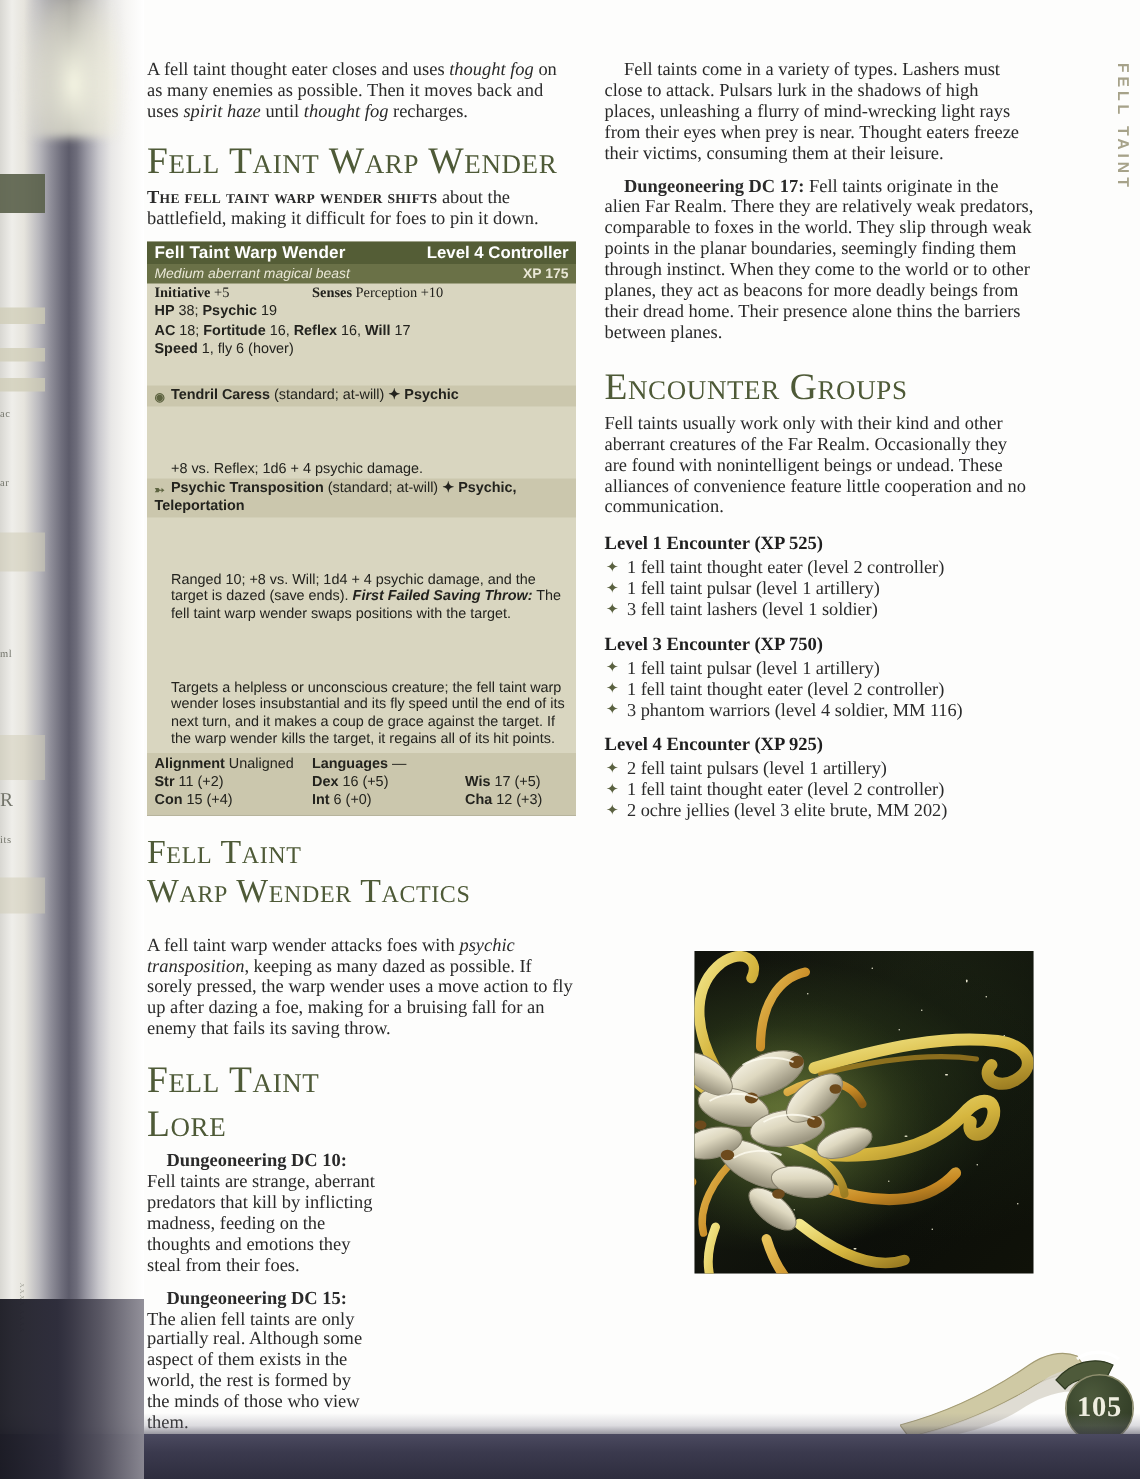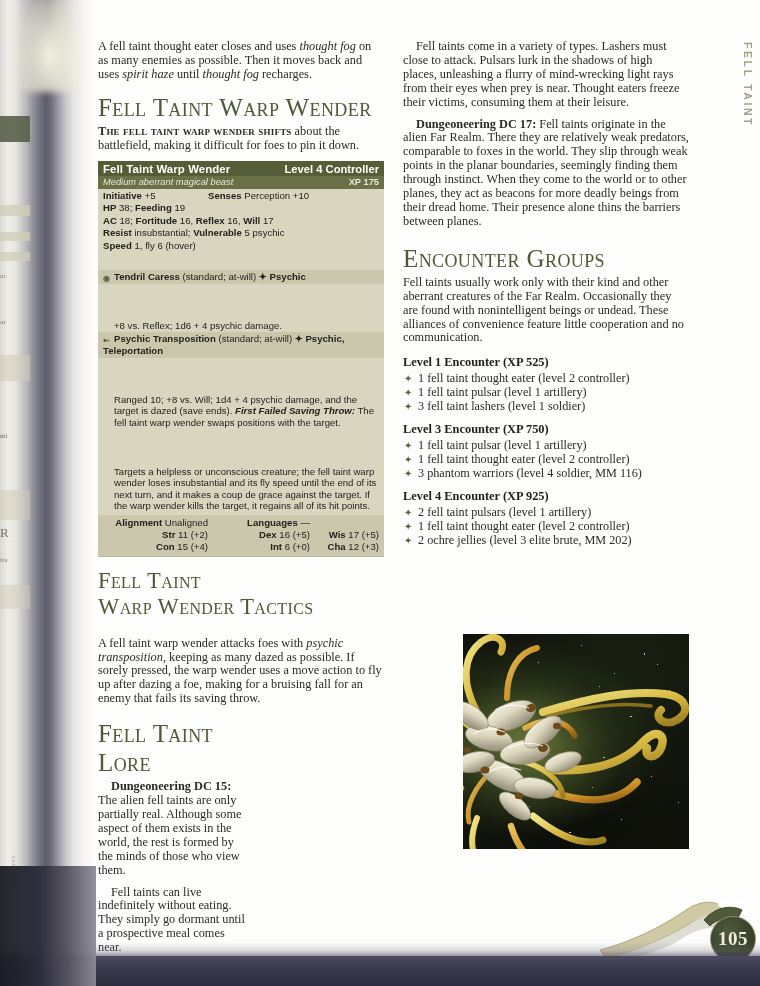--- a/index.html
+++ b/index.html
@@ -96,36 +96,36 @@
   }
   .sb-head .nm{font-size:11.4px;font-weight:700;letter-spacing:.1px;}
   .sb-head .lv{font-size:11.2px;font-weight:700;}
   .sb-sub{
     background:#6a7147;color:#e9e7d6;padding:1px 5px 2px 5px;
     display:flex;justify-content:space-between;align-items:baseline;
   }
   .sb-sub .ty{font-size:9.3px;font-style:italic;}
   .sb-sub .xp{font-size:9.3px;font-weight:700;}
   .sb-line{padding:1px 5px 0 5px;font-size:9.6px;line-height:11.6px;}
-  .sb-line.two{display:flex;}
+  .sb-line.two{display:flex;font-family:Liberation Serif, serif;}
   .sb-line.two .a{width:105px;}
   .sb-line b{font-weight:700;}
   .sb-power{
     background:#cbc7ad;padding:1px 5px 1px 5px;font-size:9.6px;
     line-height:11.8px;font-weight:700;
   }
   .sb-power .norm{font-weight:400;margin-top:24px;}
   .sb-power .kw{font-weight:700;}
   .sb-power .ic{
     display:inline-block;width:8px;height:8px;margin-right:3px;
     vertical-align:-1px;color:#5d6340;font-size:8px;line-height:8px;
   }
   .sb-desc{padding:0 5px 1px 16px;font-size:9.6px;line-height:11.6px;margin-top:36px;}
   .sb-desc .it{font-style:italic;font-weight:700;}
-  .sb-stats{background:#cbc7ad;padding:2px 5px 3px 5px;font-size:9.6px;line-height:12px;text-align:right;}
+  .sb-stats{background:#cbc7ad;padding:2px 5px 3px 5px;font-size:9.6px;line-height:12px;}
   .sb-stats .row{display:flex;}
   .sb-stats .row .c1{width:105px;}
   .sb-stats .row .c2{width:102px;}
   .sb-stats .row .c3{flex:1;}
   .sb-stats b{font-weight:700;}
 
   
   .enc-h{font-size:12.4px;font-weight:700;color:#1f1f1f;margin:9px 0 1px 0;}
   ul.enc{list-style:none;margin:0 0 0 0;padding:0;}
   ul.enc li{
@@ -203,23 +203,22 @@
         </div>
         <div class="sb-sub">
           <span class="ty">Medium aberrant magical beast</span>
           <span class="xp">XP 175</span>
         </div>
 
         <div class="sb-line two">
           <span class="a"><b>Initiative</b> <span>+5</span></span>
           <span><b>Senses</b> <span>Perception +10</span></span>
         </div>
-        <div class="sb-line"><b>HP</b> <span>38;</span> <b>Feeding</b> <span>19</span></div>
+        <div class="sb-line"><b>HP</b> <span>38;</span> <b>Psychic</b> <span>19</span></div>
         <div class="sb-line"><b>AC</b> <span>18;</span> <b>Fortitude</b> <span>16,</span> <b>Reflex</b> <span>16,</span> <b>Will</b> <span>17</span></div>
-        <div class="sb-line"><b>Resist</b> <span>insubstantial;</span> <b>Vulnerable</b> <span>5 psychic</span></div>
         <div class="sb-line" style="padding-bottom:18px;"><b>Speed</b> <span>1, fly 6 (hover)</span></div>
 
         <div class="sb-power"><span class="ic">◉</span><span>Tendril Caress</span><span class="norm"> (standard; at-will) </span><span class="kw">✦ Psychic</span></div>
         <div class="sb-desc">+8 vs. Reflex; 1d6 + 4 psychic damage.</div>
 
         <div class="sb-power"><span class="ic">➳</span><span>Psychic Transposition</span><span class="norm"> (standard; at-will) </span><span class="kw">✦ Psychic, Teleportation</span></div>
         <div class="sb-desc"><span>Ranged 10; +8 vs. Will; 1d4 + 4 psychic damage, and the target is dazed (save ends). </span><span class="it">First Failed Saving Throw:</span><span> The fell taint warp wender swaps positions with the target.</span></div>
 
         <div class="sb-desc" style="padding-bottom:3px;">Targets a helpless or unconscious creature; the fell taint warp wender loses insubstantial and its fly speed until the end of its next turn, and it makes a coup de grace against the target. If the warp wender kills the target, it regains all of its hit points.</div>
 
@@ -242,20 +241,21 @@
       </div>
 
       <h1 class="sec">Fell Taint</h1>
       <h1 class="sec" style="margin-bottom:17px;">Warp Wender Tactics</h1>
       <p class="body" style="margin-bottom:14px;"><span>A fell taint warp wender attacks foes with </span><span class="it">psychic transposition</span><span>, keeping as many dazed as possible. If sorely pressed, the warp wender uses a move action to fly up after dazing a foe, making for a bruising fall for an enemy that fails its saving throw.</span></p>
 
       <h1 class="sec" style="font-size:25px;">Fell Taint</h1>
       <h1 class="sec" style="font-size:25px;margin-bottom:4px;">Lore</h1>
 
       <div style="width:152px;">
+        <p class="body ind"><span class="bd">Dungeoneering DC 10:</span><span> Fell taints are strange, aberrant predators that kill by inflicting madness, feeding on the thoughts and emotions they steal from their foes.</span></p>
         <p class="body ind"><span class="bd">Dungeoneering DC 15:</span><span> The alien fell taints are only partially real. Although some aspect of them exists in the world, the rest is formed by the minds of those who view them.</span></p>
         <p class="body ind">Fell taints can live indefinitely without eating. They simply go dormant until a prospective meal comes near.</p>
       </div>
     </div>
 
     <div class="col col-right">
 
       <p class="body ind">Fell taints come in a variety of types. Lashers must close to attack. Pulsars lurk in the shadows of high places, unleashing a flurry of mind-wrecking light rays from their eyes when prey is near. Thought eaters freeze their victims, consuming them at their leisure.</p>
 
       <p class="body ind" style="margin-bottom:16px;"><span class="bd">Dungeoneering DC 17:</span><span> Fell taints originate in the alien Far Realm. There they are relatively weak predators, comparable to foxes in the world. They slip through weak points in the planar boundaries, seemingly finding them through instinct. When they come to the world or to other planes, they act as beacons for more deadly beings from their dread home. Their presence alone thins the barriers between planes.</span></p>

